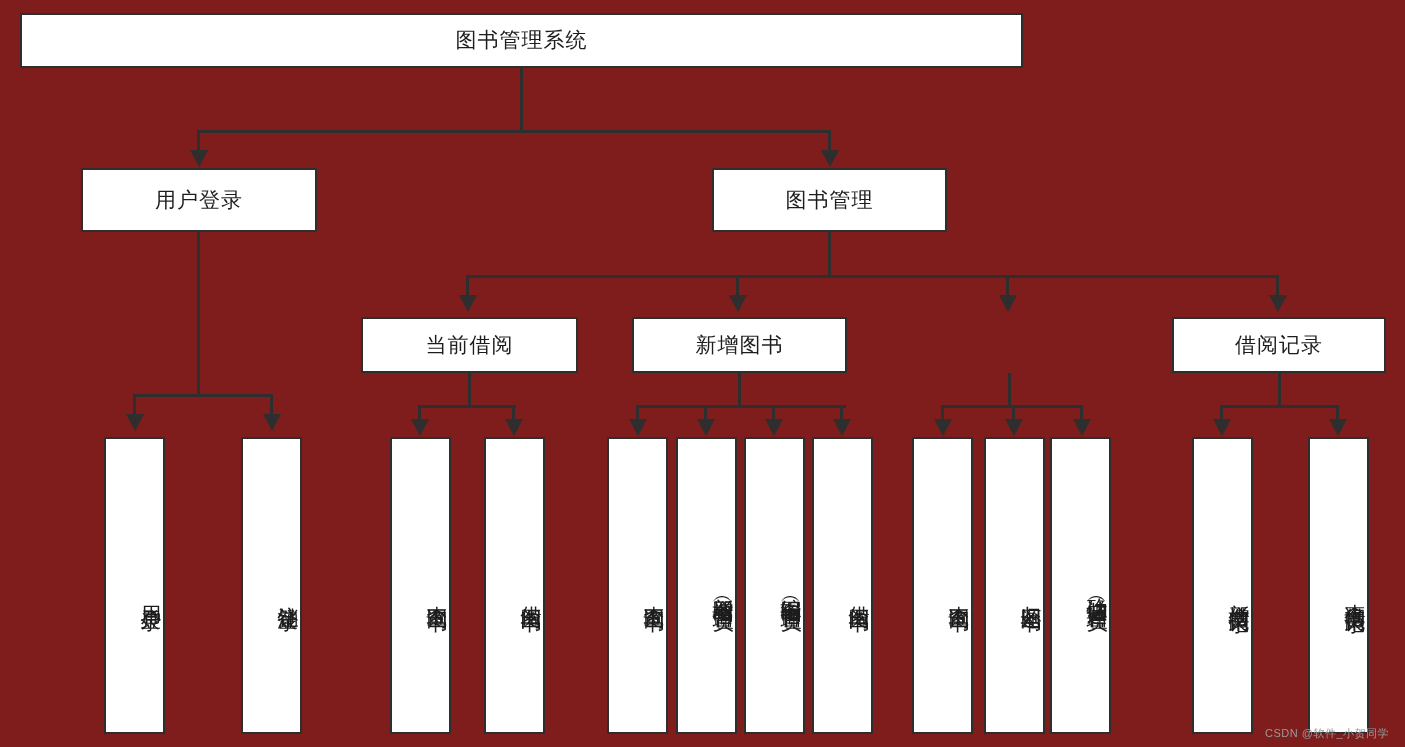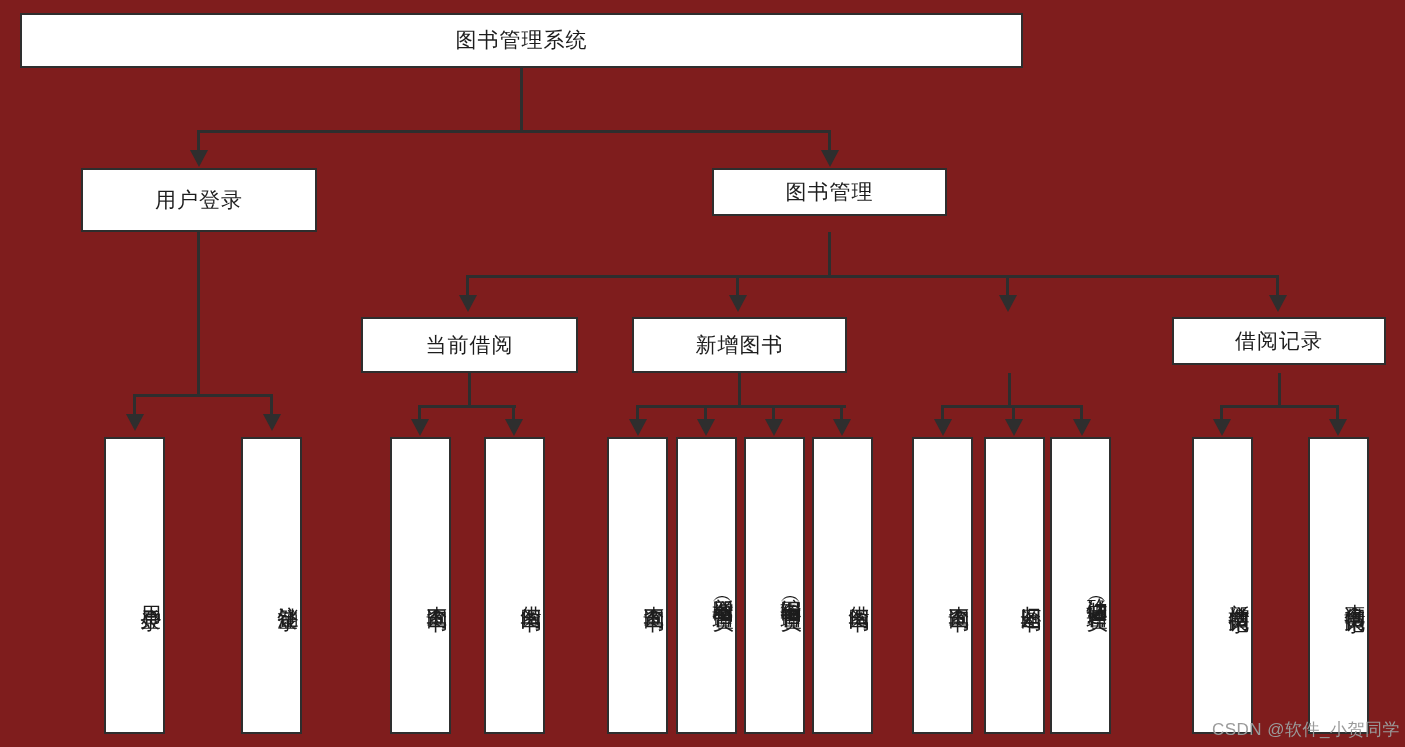--- a/index.html
+++ b/index.html
@@ -64,23 +64,23 @@
     position: absolute;
     width: 0;
     height: 0;
     border-left: 9px solid transparent;
     border-right: 9px solid transparent;
     border-top: 17px solid #2e2e2e;
   }
   
   #watermark {
     position: absolute;
-    right: 5px;
+    right: 16px;
     bottom: 6px;
-    font-size: 17px;
+    font-size: 11px;
     color: #9a9a9a;
     white-space: nowrap;
     letter-spacing: 0.5px;
   }
 </style>
 </head>
 <body>
 
 <div id="canvas">
 
@@ -93,21 +93,21 @@
   <div class="hline" style="left:197px; top:130px; width:633px;"></div>
 
   <div class="vline" style="left:197px; top:130px; height:22px;"></div>
   <div class="arrow" style="left:190px; top:150px;"></div>
   <div class="vline" style="left:828px; top:130px; height:22px;"></div>
   <div class="arrow" style="left:821px; top:150px;"></div>
 
   <div class="node horiz" id="n-user-login" style="left: 81px; top: 168px; width: 236px; height: 64px;">
     <span class="node-label">用户登录</span>
   </div>
-  <div class="node horiz" id="n-book-manage" style="left: 712px; top: 168px; width: 235px; height: 48px;">
+  <div class="node horiz" id="n-book-manage" style="left: 712px; top: 168px; width: 235px; height: 64px;">
     <span class="node-label">图书管理</span>
   </div>
 
   <div class="vline" style="left:197px; top:232px; height:165px;"></div>
   <div class="hline" style="left:133px; top:394px; width:140px;"></div>
   <div class="vline" style="left:133px; top:394px; height:22px;"></div>
   <div class="arrow" style="left:126px; top:414px;"></div>
   <div class="vline" style="left:270px; top:394px; height:22px;"></div>
   <div class="arrow" style="left:263px; top:414px;"></div>
 
@@ -121,21 +121,21 @@
   <div class="arrow" style="left:999px; top:295px;"></div>
   <div class="vline" style="left:1276px; top:275px; height:22px;"></div>
   <div class="arrow" style="left:1269px; top:295px;"></div>
 
   <div class="node horiz" id="n-new-book" style="left: 361px; top: 317px; width: 217px; height: 56px;">
     <span class="node-label">当前借阅</span>
   </div>
   <div class="node horiz" id="n-book-borrow" style="left: 632px; top: 317px; width: 215px; height: 56px;">
     <span class="node-label">新增图书</span>
   </div>
-  <div class="node horiz" id="n-borrow-record" style="left: 1172px; top: 317px; width: 214px; height: 48px;">
+  <div class="node horiz" id="n-borrow-record" style="left: 1172px; top: 317px; width: 214px; height: 56px;">
     <span class="node-label">借阅记录</span>
   </div>
 
   <div class="vline" style="left:468px; top:373px; height:34px;"></div>
   <div class="hline" style="left:418px; top:405px; width:98px;"></div>
   <div class="vline" style="left:418px; top:405px; height:16px;"></div>
   <div class="arrow" style="left:411px; top:419px;"></div>
   <div class="vline" style="left:512px; top:405px; height:16px;"></div>
   <div class="arrow" style="left:505px; top:419px;"></div>
 

